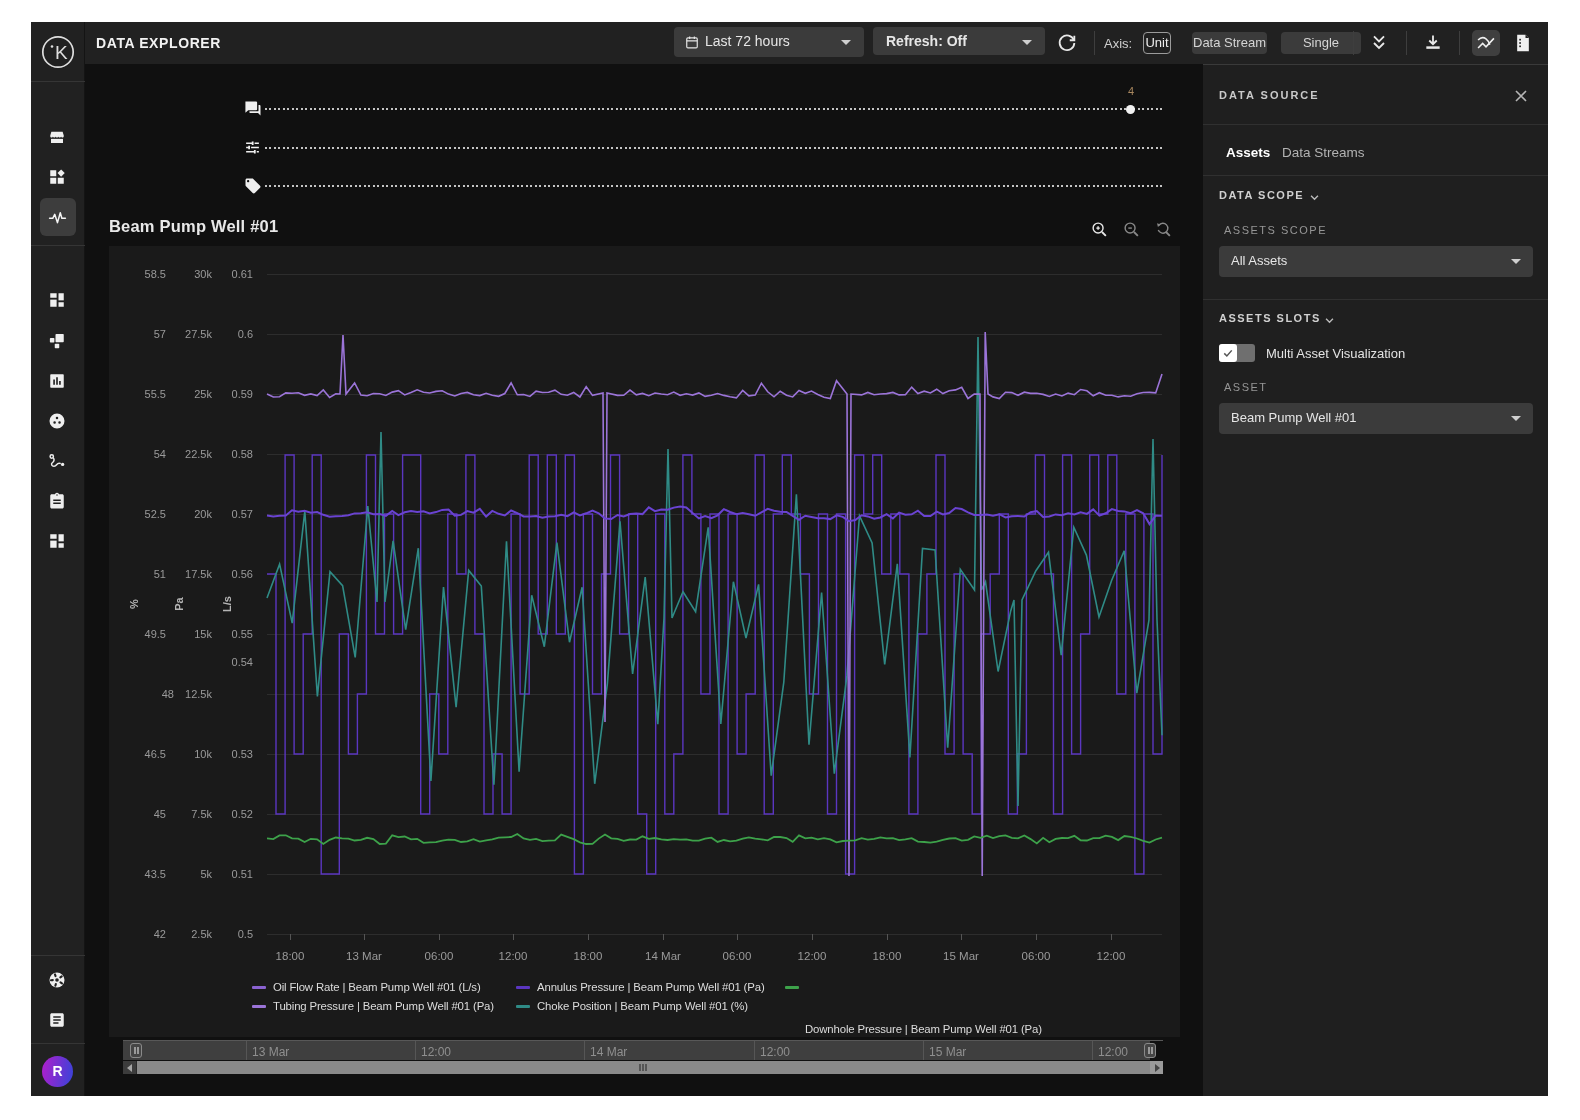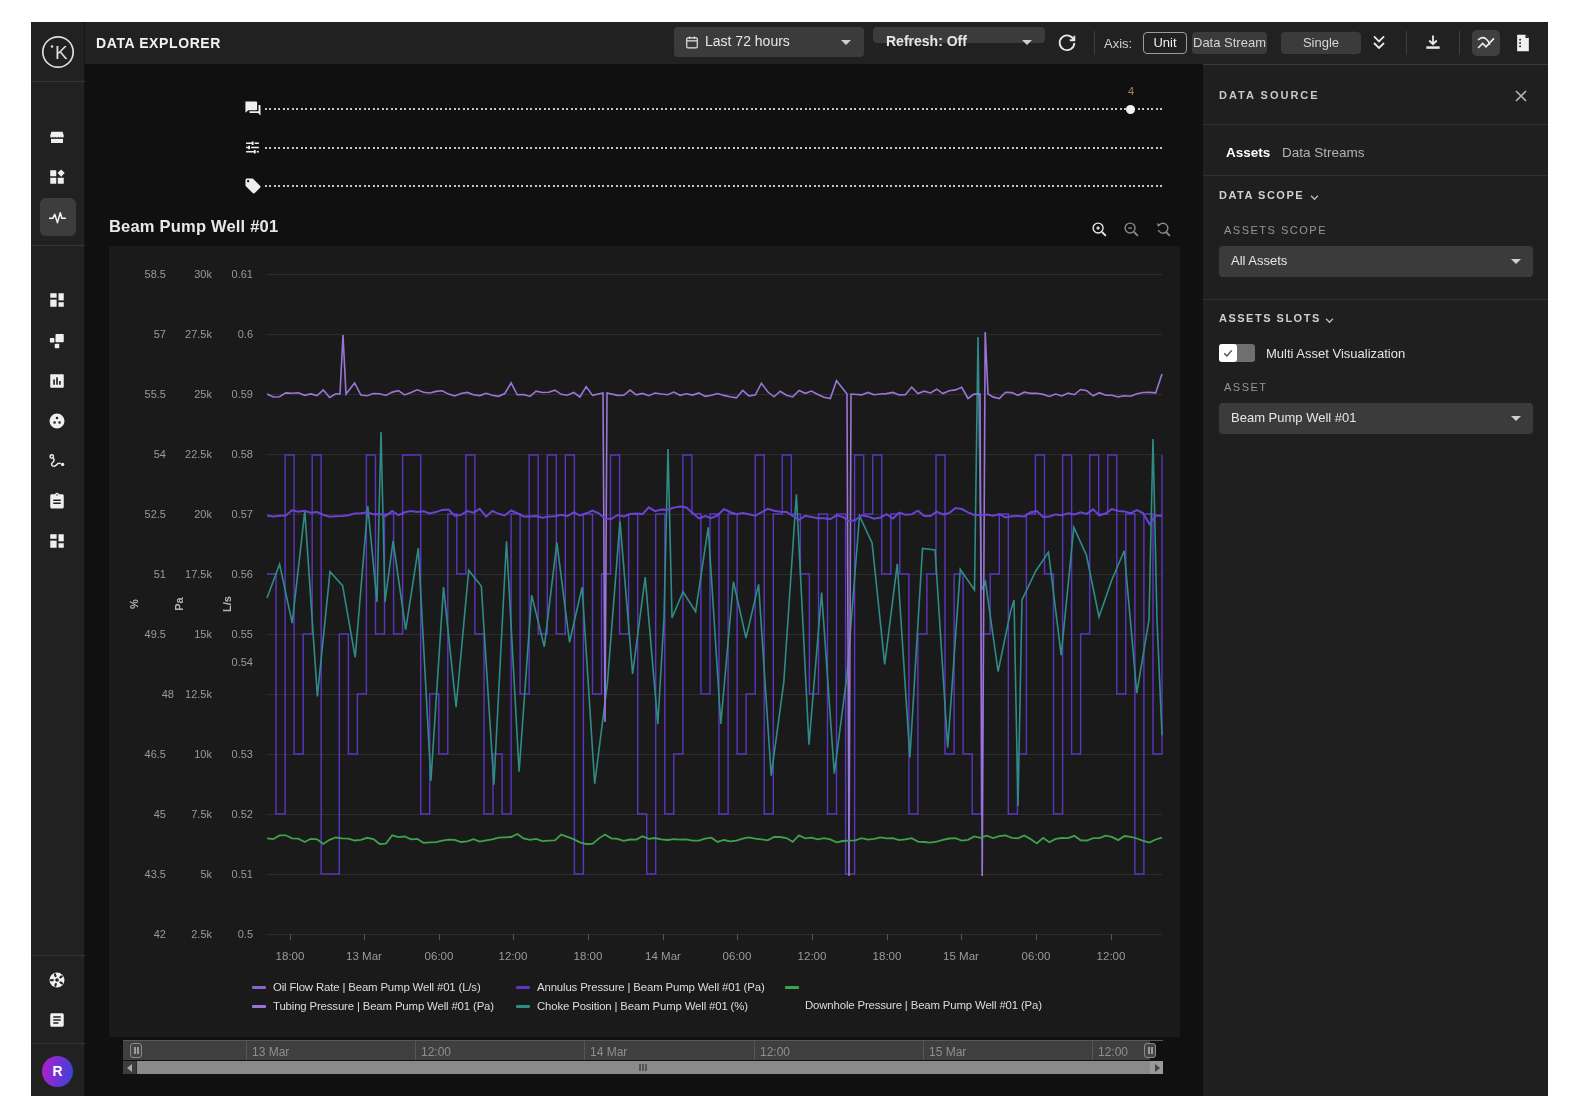--- a/index.html
+++ b/index.html
@@ -32,33 +32,33 @@
   <div class="a" style="left:96px;top:35px;font-size:14px;font-weight:bold;letter-spacing:0.6px;color:#f2f2f2">DATA EXPLORER</div>
 
   <div class="sel" style="left:674px;top:27px;width:190px;height:30px">
     <svg style="position:absolute;left:11px;top:8px" width="14" height="14" viewBox="0 0 24 24" fill="none" stroke="#e6e6e6" stroke-width="2">
       <rect x="3" y="5" width="18" height="17" rx="2"></rect>
       <path d="M3 10h18M8 2.5V7M16 2.5V7"></path>
     </svg>
     <span style="position:absolute;left:31px;top:6px;font-size:14px">Last 72 hours</span>
     <div class="caret" style="right:13px;top:13px"></div>
   </div>
-  <div class="sel" style="left:873px;top:27px;width:172px;height:16px">
+  <div class="sel" style="left:873px;top:27px;width:172px;height:28px">
     <span style="position:absolute;left:13px;top:6px;font-size:14px;font-weight:bold">Refresh: Off</span>
     <div class="caret" style="right:13px;top:13px"></div>
   </div>
 
   <svg class="a" style="left:1056px;top:32px" width="22" height="22" viewBox="0 0 24 24" fill="none" stroke="#e8e8e8" stroke-width="2">
     <path d="M19.5 9a8 8 0 1 0 .5 3"></path>
     <path d="M20 4v5h-5" fill="none"></path>
   </svg>
 
   <div class="vd" style="left:1094px"></div>
   <div class="a" style="left:1104px;top:36px;font-size:13px;color:#cfcfcf">Axis:</div>
-  <div class="btn" style="left:1143px;width:44px;background:transparent;border:1px solid #9b9b9b;color:#ededed;line-height:20px">Unit</div>
+  <div class="btn" style="left:1143px;width:28px;background:transparent;border:1px solid #9b9b9b;color:#ededed;line-height:20px">Unit</div>
   <div class="btn" style="left:1192px;width:75px">Data Stream</div>
   <div class="btn" style="left:1281px;width:80px">Single</div>
   <div class="vd" style="left:1353px"></div>
   <svg class="a" style="left:1369px;top:33px" width="20" height="20" viewBox="0 0 24 24" fill="none" stroke="#e8e8e8" stroke-width="2.2">
     <path d="M6 4l6 6 6-6M6 12l6 6 6-6"></path>
   </svg>
   <div class="vd" style="left:1406px"></div>
   <svg class="a" style="left:1423px;top:33px" width="20" height="20" viewBox="0 0 24 24" fill="none" stroke="#e8e8e8" stroke-width="2.2">
     <path d="M12 3v10M7.5 9L12 13.5 16.5 9"></path>
     <path d="M4 17.5h16" stroke-width="3"></path>
@@ -263,21 +263,21 @@
 <polyline points="267.0,394.1 273.3,397.0 279.5,396.7 285.8,392.9 292.0,393.3 298.3,392.8 304.6,395.3 310.8,393.9 317.1,395.6 323.3,389.9 329.6,397.4 335.8,393.8 340.0,394.0 343.0,335.0 346.0,394.0 354.6,383.0 360.9,395.0 367.1,395.8 373.4,393.6 379.7,393.7 385.9,395.5 392.2,392.1 398.4,390.7 404.7,394.9 411.0,392.5 417.2,389.8 423.5,392.2 429.7,393.0 436.0,391.4 442.2,390.7 448.5,394.1 454.8,396.0 461.0,393.5 467.3,392.4 473.5,394.8 479.8,395.6 486.1,393.3 492.3,395.2 498.6,396.3 504.8,393.5 511.1,383.0 517.3,394.8 523.6,394.5 529.9,396.4 536.1,391.2 542.4,392.5 548.6,392.2 554.9,390.2 561.2,394.3 567.4,395.2 573.7,392.4 579.9,397.0 586.2,386.6 592.5,395.4 603.0,393.0 605.0,722.0 607.0,393.0 617.5,395.4 623.7,395.3 630.0,390.1 636.3,394.8 642.5,393.4 648.8,395.7 655.0,393.0 661.3,394.0 667.6,394.8 673.8,392.1 680.1,395.3 686.3,393.8 692.6,395.1 698.9,392.9 705.1,396.4 711.4,395.3 717.6,393.6 723.9,395.4 730.1,396.8 736.4,397.9 742.7,390.5 748.9,395.9 755.2,395.0 761.4,383.2 767.7,391.8 774.0,396.8 780.2,391.2 786.5,395.2 792.7,396.9 799.0,390.5 805.3,393.3 811.5,391.1 817.8,394.5 824.0,397.3 830.3,398.5 836.5,380.7 847.0,394.0 849.0,876.0 851.0,394.0 861.6,394.9 867.8,392.4 874.1,394.7 880.4,394.0 886.6,393.6 892.9,392.4 899.1,394.9 905.4,394.7 911.7,387.1 917.9,393.5 924.2,391.2 930.4,392.9 936.7,389.2 942.9,393.6 949.2,390.8 955.5,389.9 961.7,387.3 968.0,398.5 974.2,394.1 980.0,394.0 982.2,876.0 985.2,332.0 988.0,394.0 993.0,396.9 999.3,398.5 1005.5,392.2 1011.8,392.6 1018.0,395.3 1024.3,392.2 1030.6,393.4 1036.8,393.2 1043.1,394.4 1049.3,396.4 1055.6,394.0 1061.9,396.0 1068.1,393.1 1074.4,394.7 1080.6,389.5 1086.9,390.8 1093.2,395.8 1099.4,392.7 1105.7,395.3 1111.9,395.2 1118.2,396.9 1124.4,395.8 1130.7,396.2 1137.0,393.8 1143.2,392.5 1149.5,392.4 1155.7,392.9 1162.0,374.0" stroke="#9b74d8" stroke-width="1.6"></polyline>
 <polyline points="267.0,515.6 273.3,516.4 279.5,515.8 285.8,515.4 292.0,510.3 298.3,511.7 304.6,510.7 310.8,512.7 317.1,512.0 323.3,514.8 329.6,516.8 335.8,516.3 342.1,516.1 348.4,515.3 354.6,513.4 360.9,513.2 367.1,512.2 373.4,514.2 379.7,514.1 385.9,515.8 392.2,511.0 398.4,515.1 404.7,512.3 411.0,511.0 417.2,511.9 423.5,511.3 429.7,513.5 436.0,512.1 442.2,509.9 448.5,509.5 454.8,515.6 461.0,514.9 467.3,511.1 473.5,512.6 479.8,508.8 486.1,516.6 492.3,510.9 498.6,513.8 504.8,515.5 511.1,510.5 517.3,513.1 523.6,516.5 529.9,516.6 536.1,516.1 542.4,517.8 548.6,516.4 554.9,516.2 561.2,514.7 567.4,516.2 573.7,512.4 579.9,515.5 586.2,513.3 592.5,510.5 598.7,513.3 605.0,518.6 611.2,519.1 617.5,515.0 623.7,516.5 630.0,514.0 636.3,513.6 642.5,514.1 648.8,507.3 655.0,511.2 661.3,509.6 667.6,509.8 673.8,507.6 680.1,506.4 686.3,507.5 692.6,513.1 698.9,518.4 705.1,516.1 711.4,518.2 717.6,515.3 723.9,509.1 730.1,512.0 736.4,514.3 742.7,512.9 748.9,514.3 755.2,515.8 761.4,512.4 767.7,508.9 774.0,510.8 780.2,511.8 786.5,511.9 792.7,515.8 799.0,519.9 805.3,515.7 811.5,516.9 817.8,518.2 824.0,518.2 830.3,519.1 836.5,515.4 842.8,516.9 849.1,521.3 855.3,520.0 861.6,515.2 867.8,516.4 874.1,518.8 880.4,517.5 886.6,514.1 892.9,518.5 899.1,512.6 905.4,514.8 911.7,514.3 917.9,510.7 924.2,515.9 930.4,516.0 936.7,511.6 942.9,514.5 949.2,513.0 955.5,508.0 961.7,509.0 968.0,512.3 974.2,515.0 980.5,515.0 986.8,514.6 993.0,515.7 999.3,514.2 1005.5,517.5 1011.8,516.2 1018.0,515.9 1024.3,516.5 1030.6,512.2 1036.8,511.0 1043.1,517.0 1049.3,516.5 1055.6,514.4 1061.9,515.2 1068.1,513.2 1074.4,514.4 1080.6,512.3 1086.9,513.9 1093.2,509.4 1099.4,515.6 1105.7,513.3 1111.9,509.1 1118.2,510.9 1124.4,511.4 1130.7,513.1 1137.0,510.2 1143.2,513.3 1149.5,524.1 1155.7,515.4 1162.0,515.7" stroke="#6a43d2" stroke-width="2"></polyline>
 <polyline points="267.0,838.4 273.3,839.1 279.5,835.4 285.8,835.3 292.0,838.4 298.3,838.7 304.6,842.1 310.8,838.8 317.1,839.3 323.3,844.0 329.6,839.8 335.8,837.5 342.1,838.3 348.4,838.6 354.6,840.5 360.9,839.9 367.1,837.8 373.4,839.0 379.7,844.0 385.9,843.6 392.2,835.3 398.4,837.2 404.7,836.5 411.0,839.3 417.2,838.8 423.5,842.8 429.7,842.4 436.0,842.1 442.2,840.6 448.5,839.6 454.8,839.9 461.0,842.0 467.3,841.3 473.5,839.2 479.8,841.6 486.1,840.4 492.3,839.4 498.6,837.6 504.8,837.3 511.1,837.0 517.3,834.0 523.6,838.5 529.9,839.9 536.1,838.9 542.4,841.1 548.6,840.7 554.9,840.4 561.2,834.6 567.4,836.8 573.7,839.2 579.9,842.3 586.2,844.0 592.5,843.9 598.7,838.6 605.0,834.5 611.2,838.3 617.5,838.8 623.7,840.8 630.0,839.5 636.3,839.6 642.5,836.3 648.8,838.8 655.0,838.0 661.3,839.3 667.6,840.0 673.8,839.2 680.1,839.7 686.3,839.3 692.6,840.6 698.9,840.7 705.1,838.6 711.4,837.7 717.6,841.9 723.9,840.0 730.1,841.4 736.4,840.7 742.7,838.6 748.9,837.3 755.2,838.6 761.4,839.3 767.7,840.4 774.0,837.0 780.2,837.0 786.5,838.0 792.7,841.8 799.0,835.4 805.3,838.4 811.5,837.7 817.8,839.3 824.0,838.2 830.3,839.4 836.5,842.3 842.8,841.0 849.1,840.7 855.3,840.4 861.6,838.1 867.8,839.7 874.1,838.9 880.4,837.3 886.6,838.3 892.9,838.2 899.1,840.2 905.4,839.4 911.7,838.1 917.9,841.6 924.2,842.0 930.4,842.7 936.7,841.7 942.9,839.9 949.2,838.5 955.5,838.2 961.7,840.6 968.0,839.9 974.2,836.4 980.5,837.9 986.8,835.7 993.0,838.0 999.3,836.2 1005.5,835.4 1011.8,837.8 1018.0,838.4 1024.3,835.4 1030.6,839.1 1036.8,843.4 1043.1,837.8 1049.3,842.2 1055.6,838.9 1061.9,838.0 1068.1,838.2 1074.4,835.8 1080.6,840.3 1086.9,840.5 1093.2,838.1 1099.4,838.1 1105.7,835.6 1111.9,836.9 1118.2,840.1 1124.4,836.0 1130.7,836.9 1137.0,838.5 1143.2,840.9 1149.5,842.5 1155.7,839.5 1162.0,837.7" stroke="#3da24a" stroke-width="1.8"></polyline>
 </svg>
 
   <div class="dash" style="left:252px;top:986px;background:#8a62d0"></div>
   <div class="leg" style="left:273px;top:981px">Oil Flow Rate | Beam Pump Well #01 (L/s)</div>
   <div class="dash" style="left:516px;top:986px;background:#5b36c0"></div>
   <div class="leg" style="left:537px;top:981px">Annulus Pressure | Beam Pump Well #01 (Pa)</div>
   <div class="dash" style="left:785px;top:986px;background:#3da24a"></div>
-  <div class="leg" style="left:805px;top:999px">Downhole Pressure | Beam Pump Well #01 (Pa)</div>
+  <div class="leg" style="left:805px;top:1023px">Downhole Pressure | Beam Pump Well #01 (Pa)</div>
   <div class="dash" style="left:252px;top:1005px;background:#9b74d8"></div>
   <div class="leg" style="left:273px;top:1000px">Tubing Pressure | Beam Pump Well #01 (Pa)</div>
   <div class="dash" style="left:516px;top:1005px;background:#2f8b86"></div>
   <div class="leg" style="left:537px;top:1000px">Choke Position | Beam Pump Well #01 (%)</div>
 
   <div class="a" style="left:123px;top:1040px;width:1040px;height:1px;background:#585858"></div>
   <div class="a" style="left:123px;top:1041px;width:1027px;height:19px;background:#3f3f3f"></div>
   <div class="a" style="left:246px;top:1041px;width:1px;height:19px;background:#565656"></div>
   <div class="a" style="left:252px;top:1045px;font-size:12px;color:#8f8f8f">13 Mar</div>
   <div class="a" style="left:415px;top:1041px;width:1px;height:19px;background:#565656"></div>

